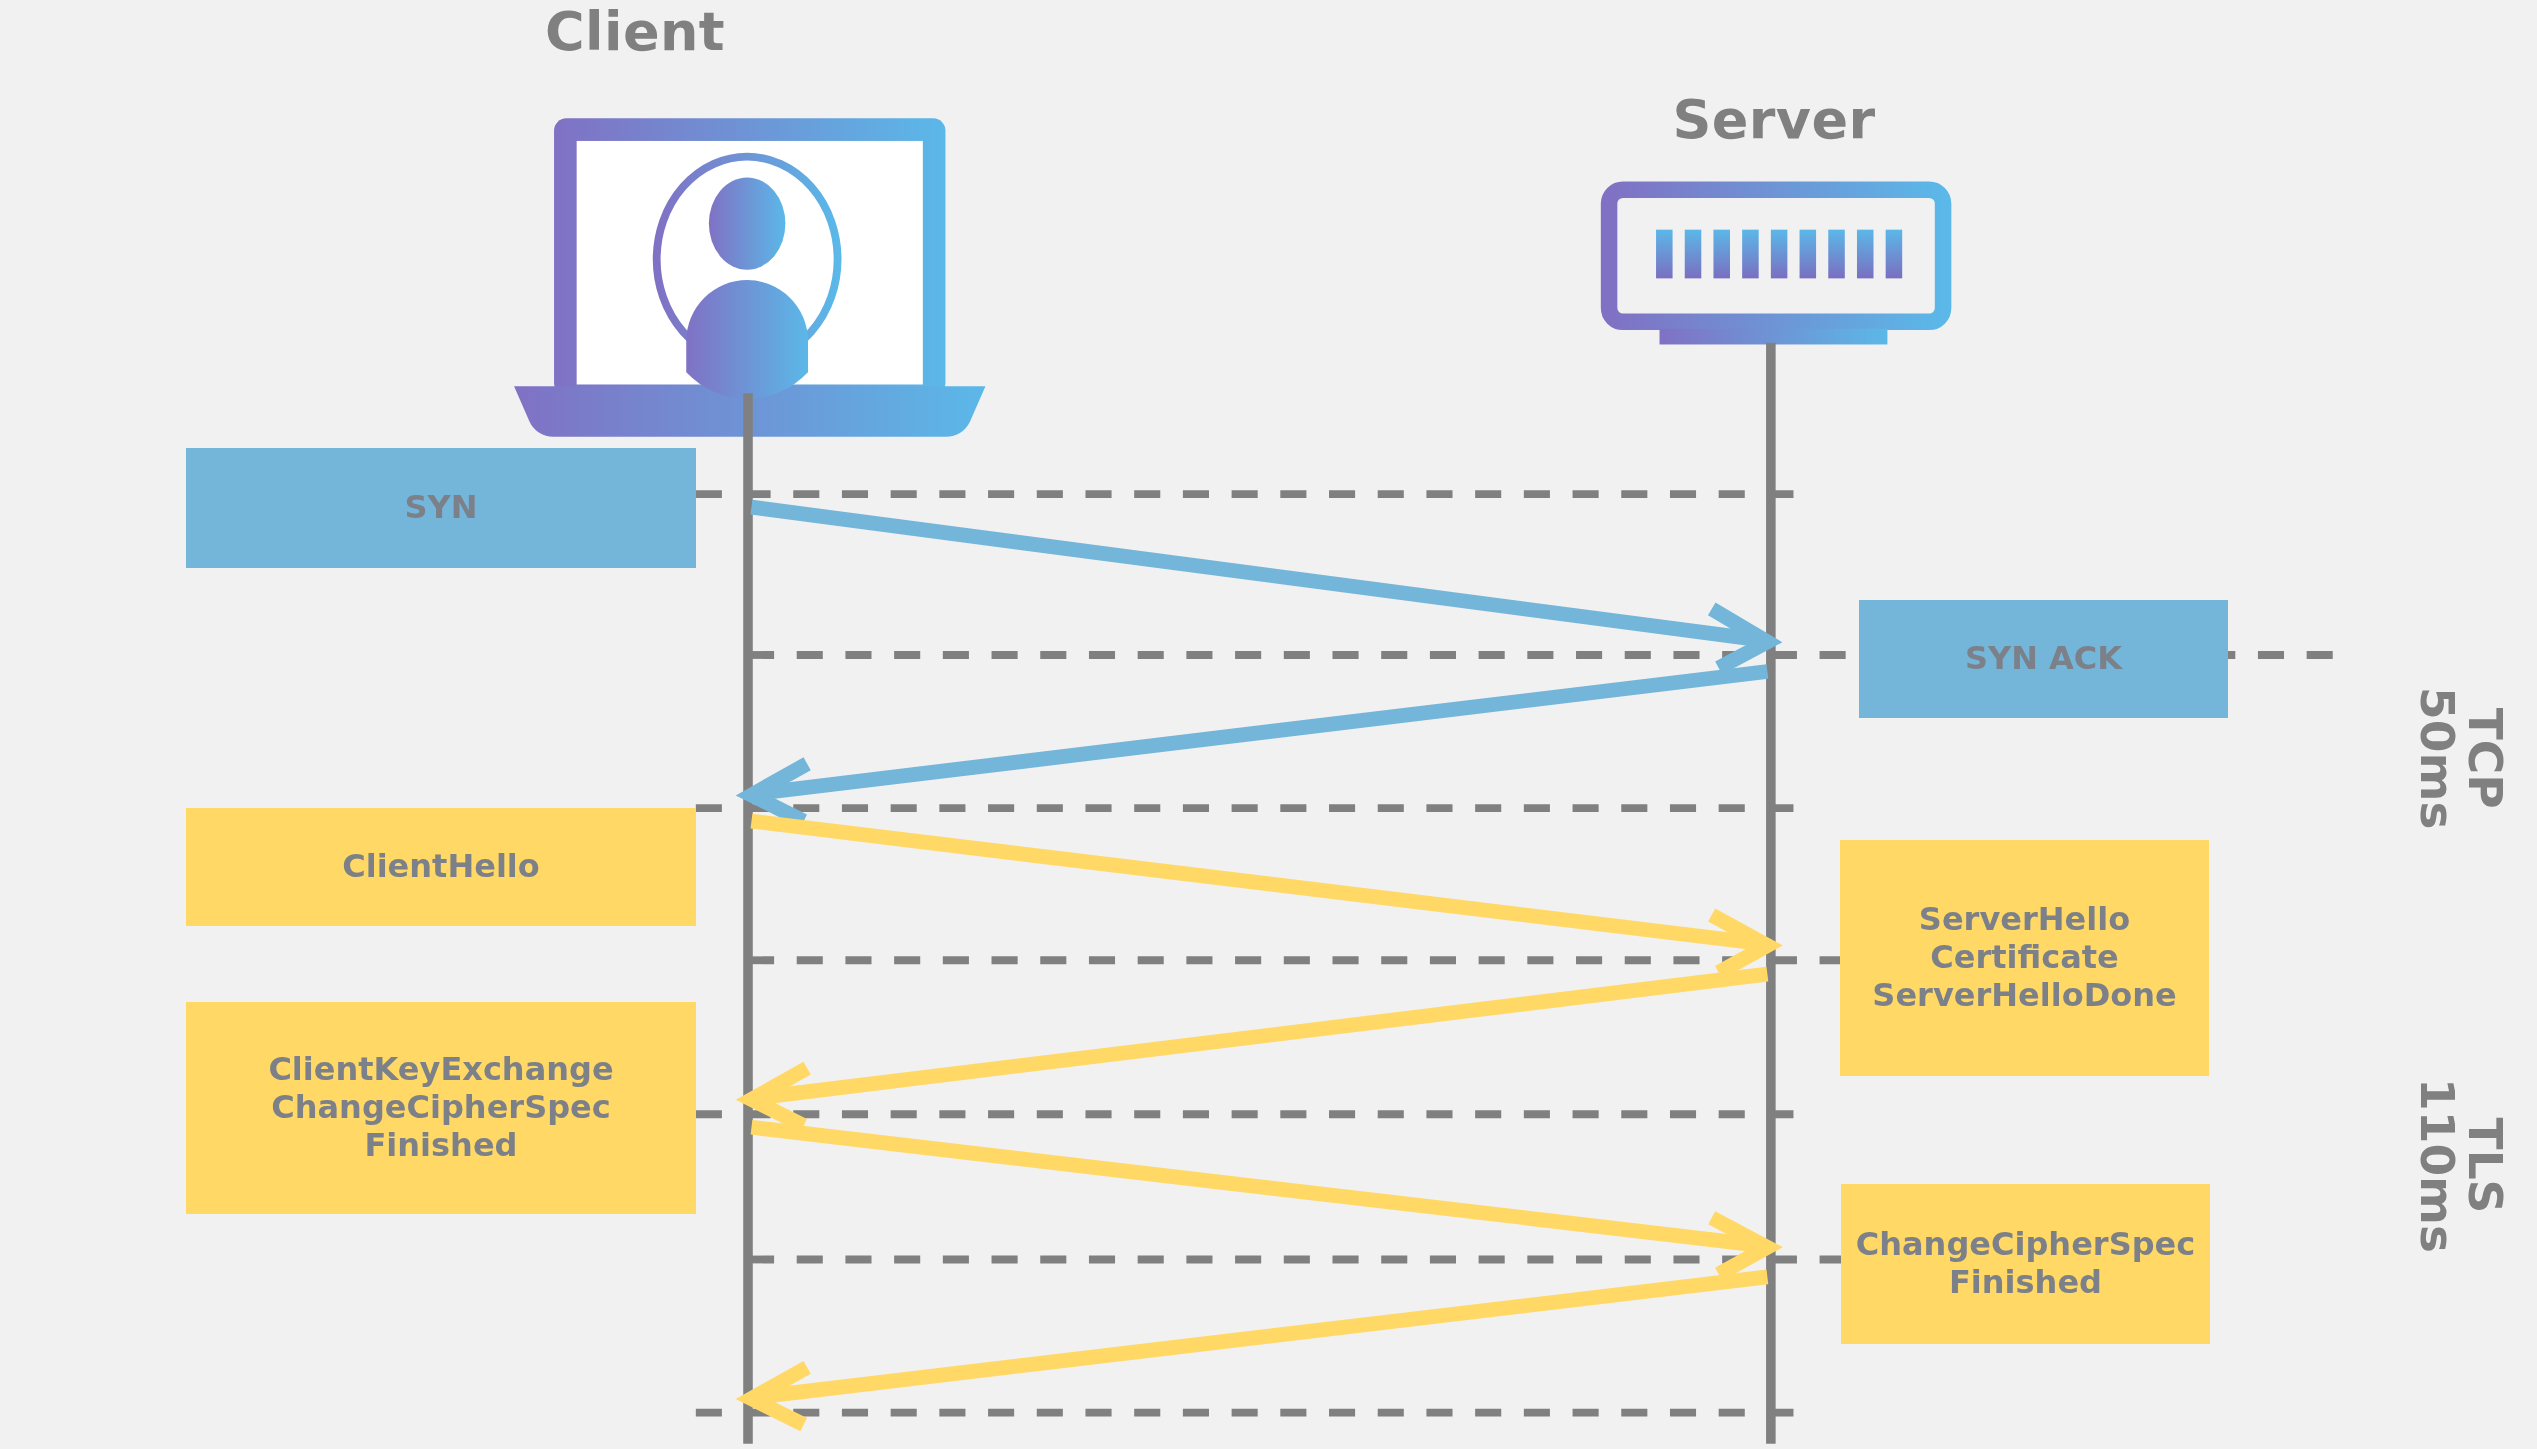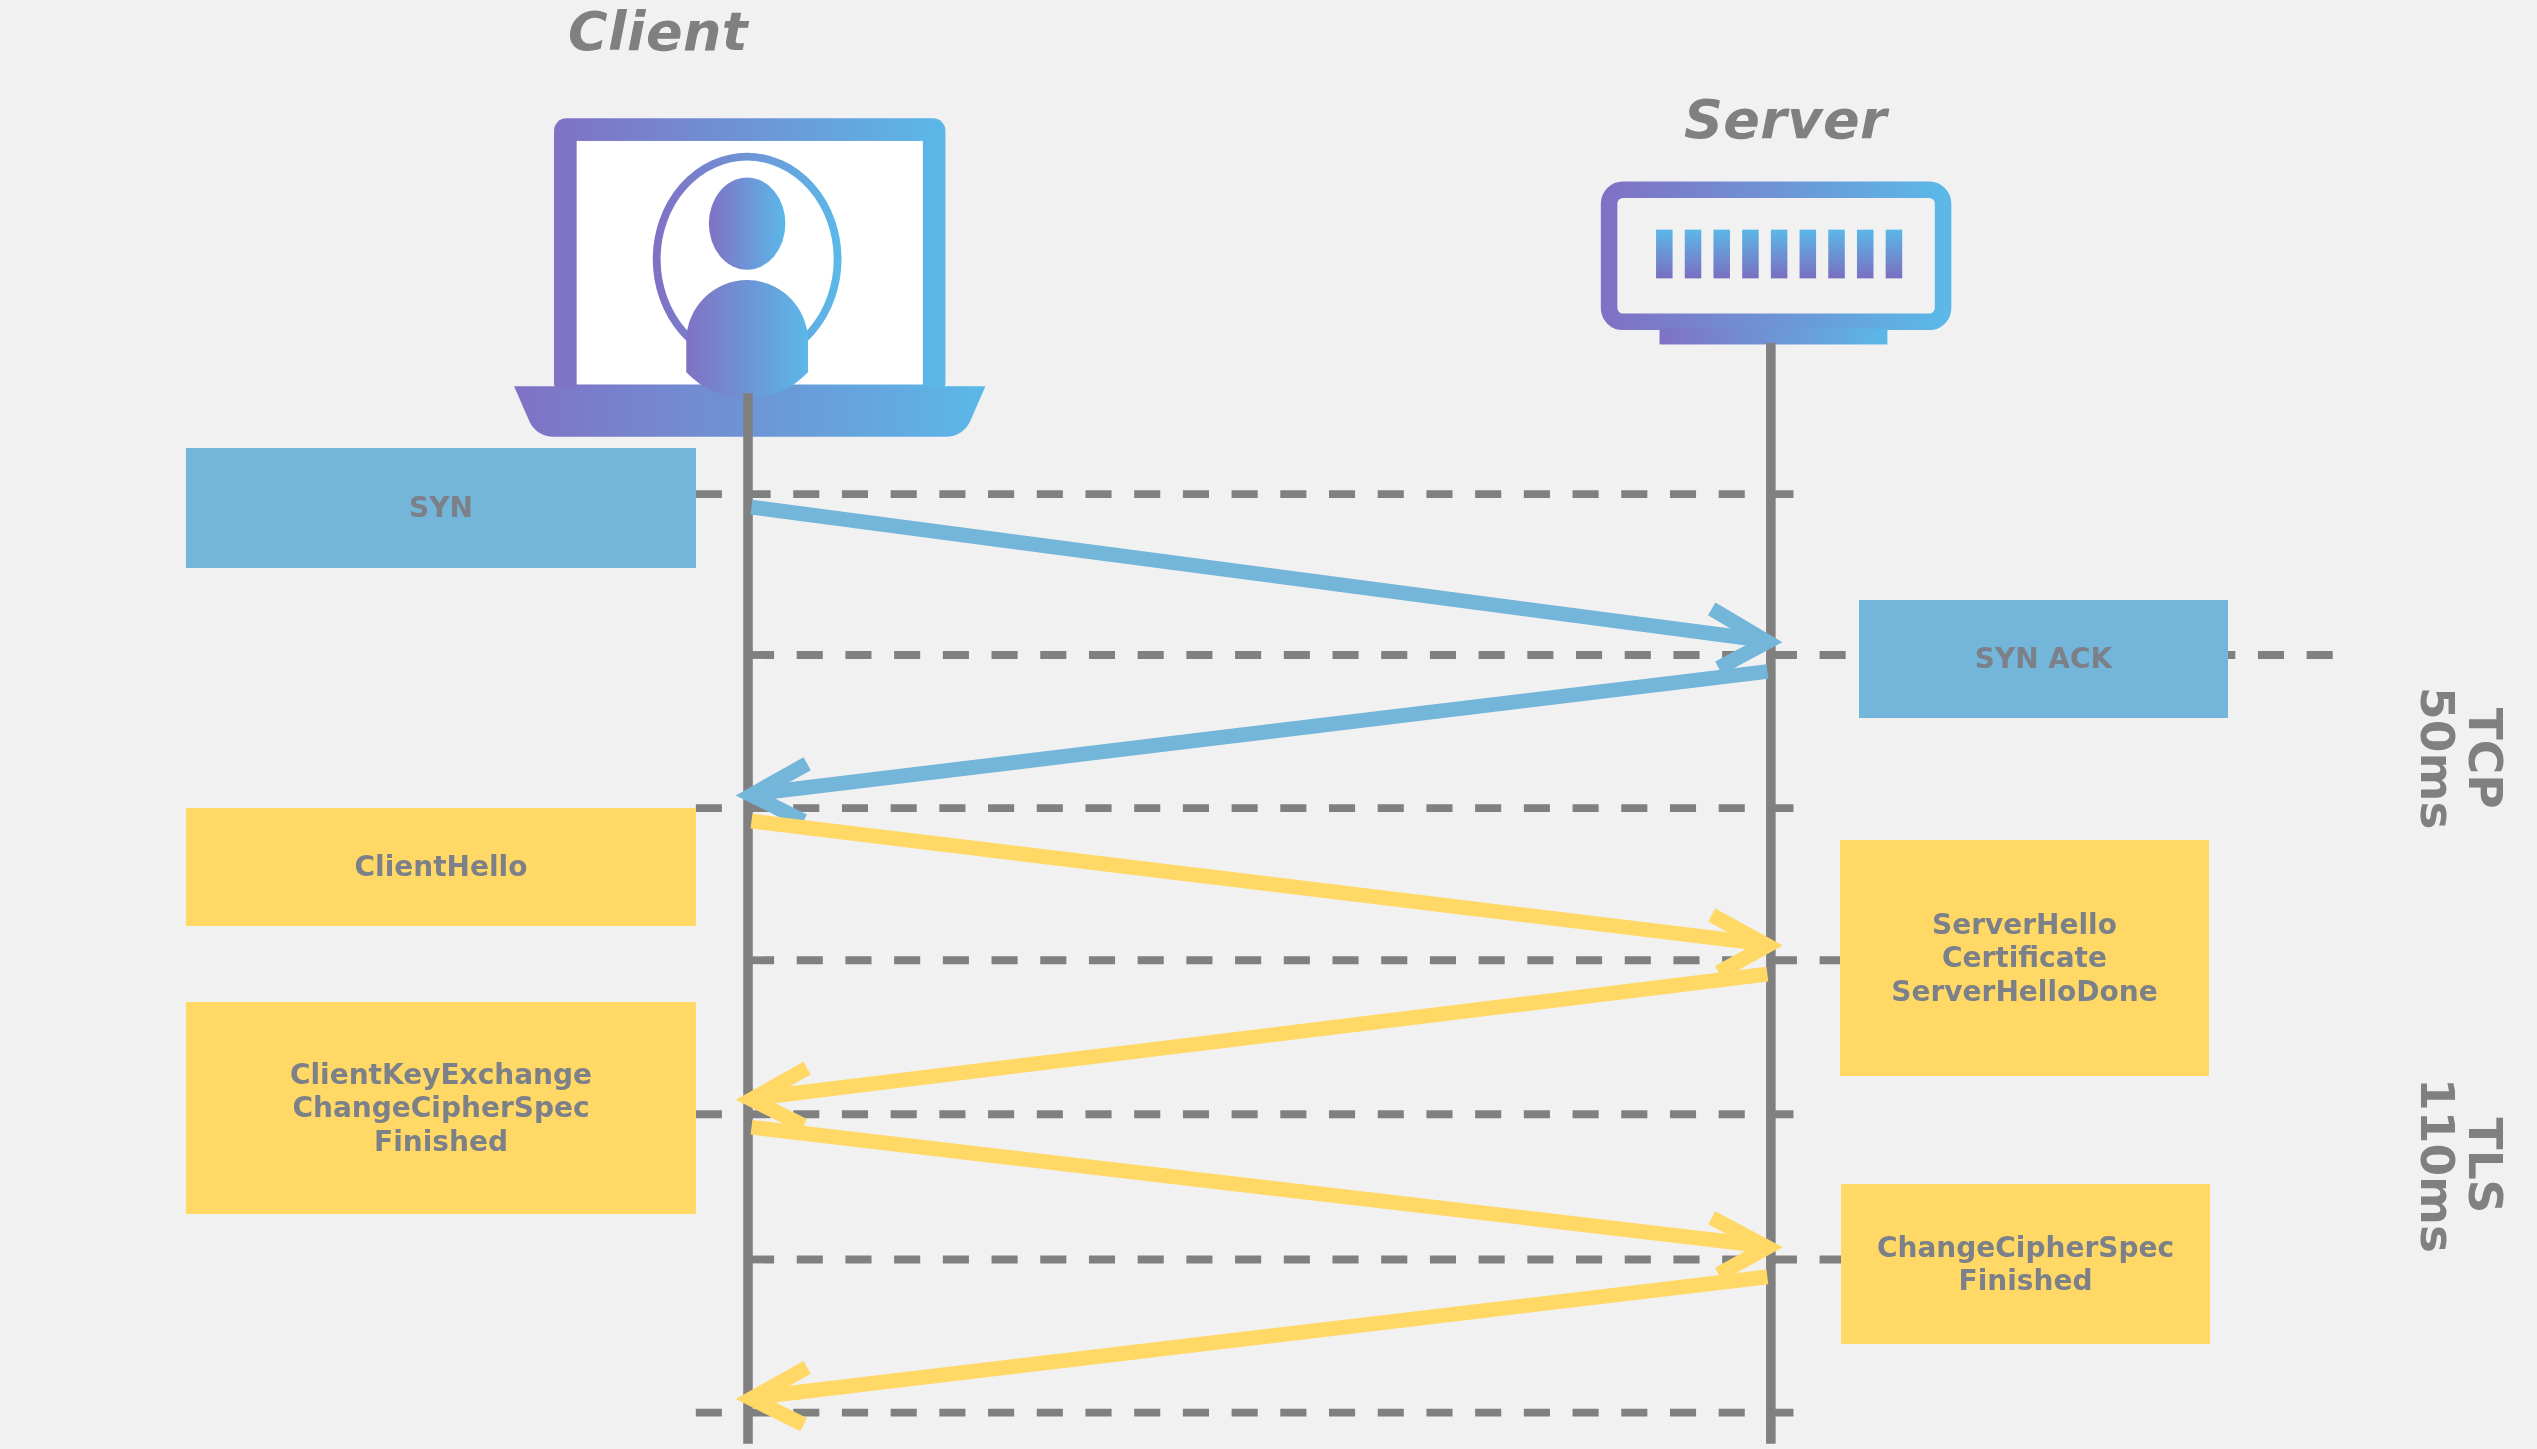--- a/index.html
+++ b/index.html
@@ -27,32 +27,31 @@
     height: 1450px;
     overflow: visible;
   }
   .actor-title {
     position: absolute;
     color: #808080;
     font-weight: bold;
     font-size: 54px;
     letter-spacing: 0.4px;
     white-space: nowrap;
-    text-align: right;
-    font-style: italic;
+    text-align: center;
   }
   .msg-box {
     position: absolute;
     display: flex;
     align-items: center;
     justify-content: center;
     box-sizing: border-box;
     color: #7c8088;
     font-weight: bold;
-    font-size: 28px;
+    font-size: 32px;
     line-height: 1.18;
     text-align: center;
     padding: 0 5.2px;
   }
   .msg-box.blue { background: #74b5da; }
   .msg-box.yellow { background: #ffd866; }
   .msg-box .lines { width: 100%; }
   .msg-box .lines div { white-space: nowrap; }
   .phase-label {
     position: absolute;

